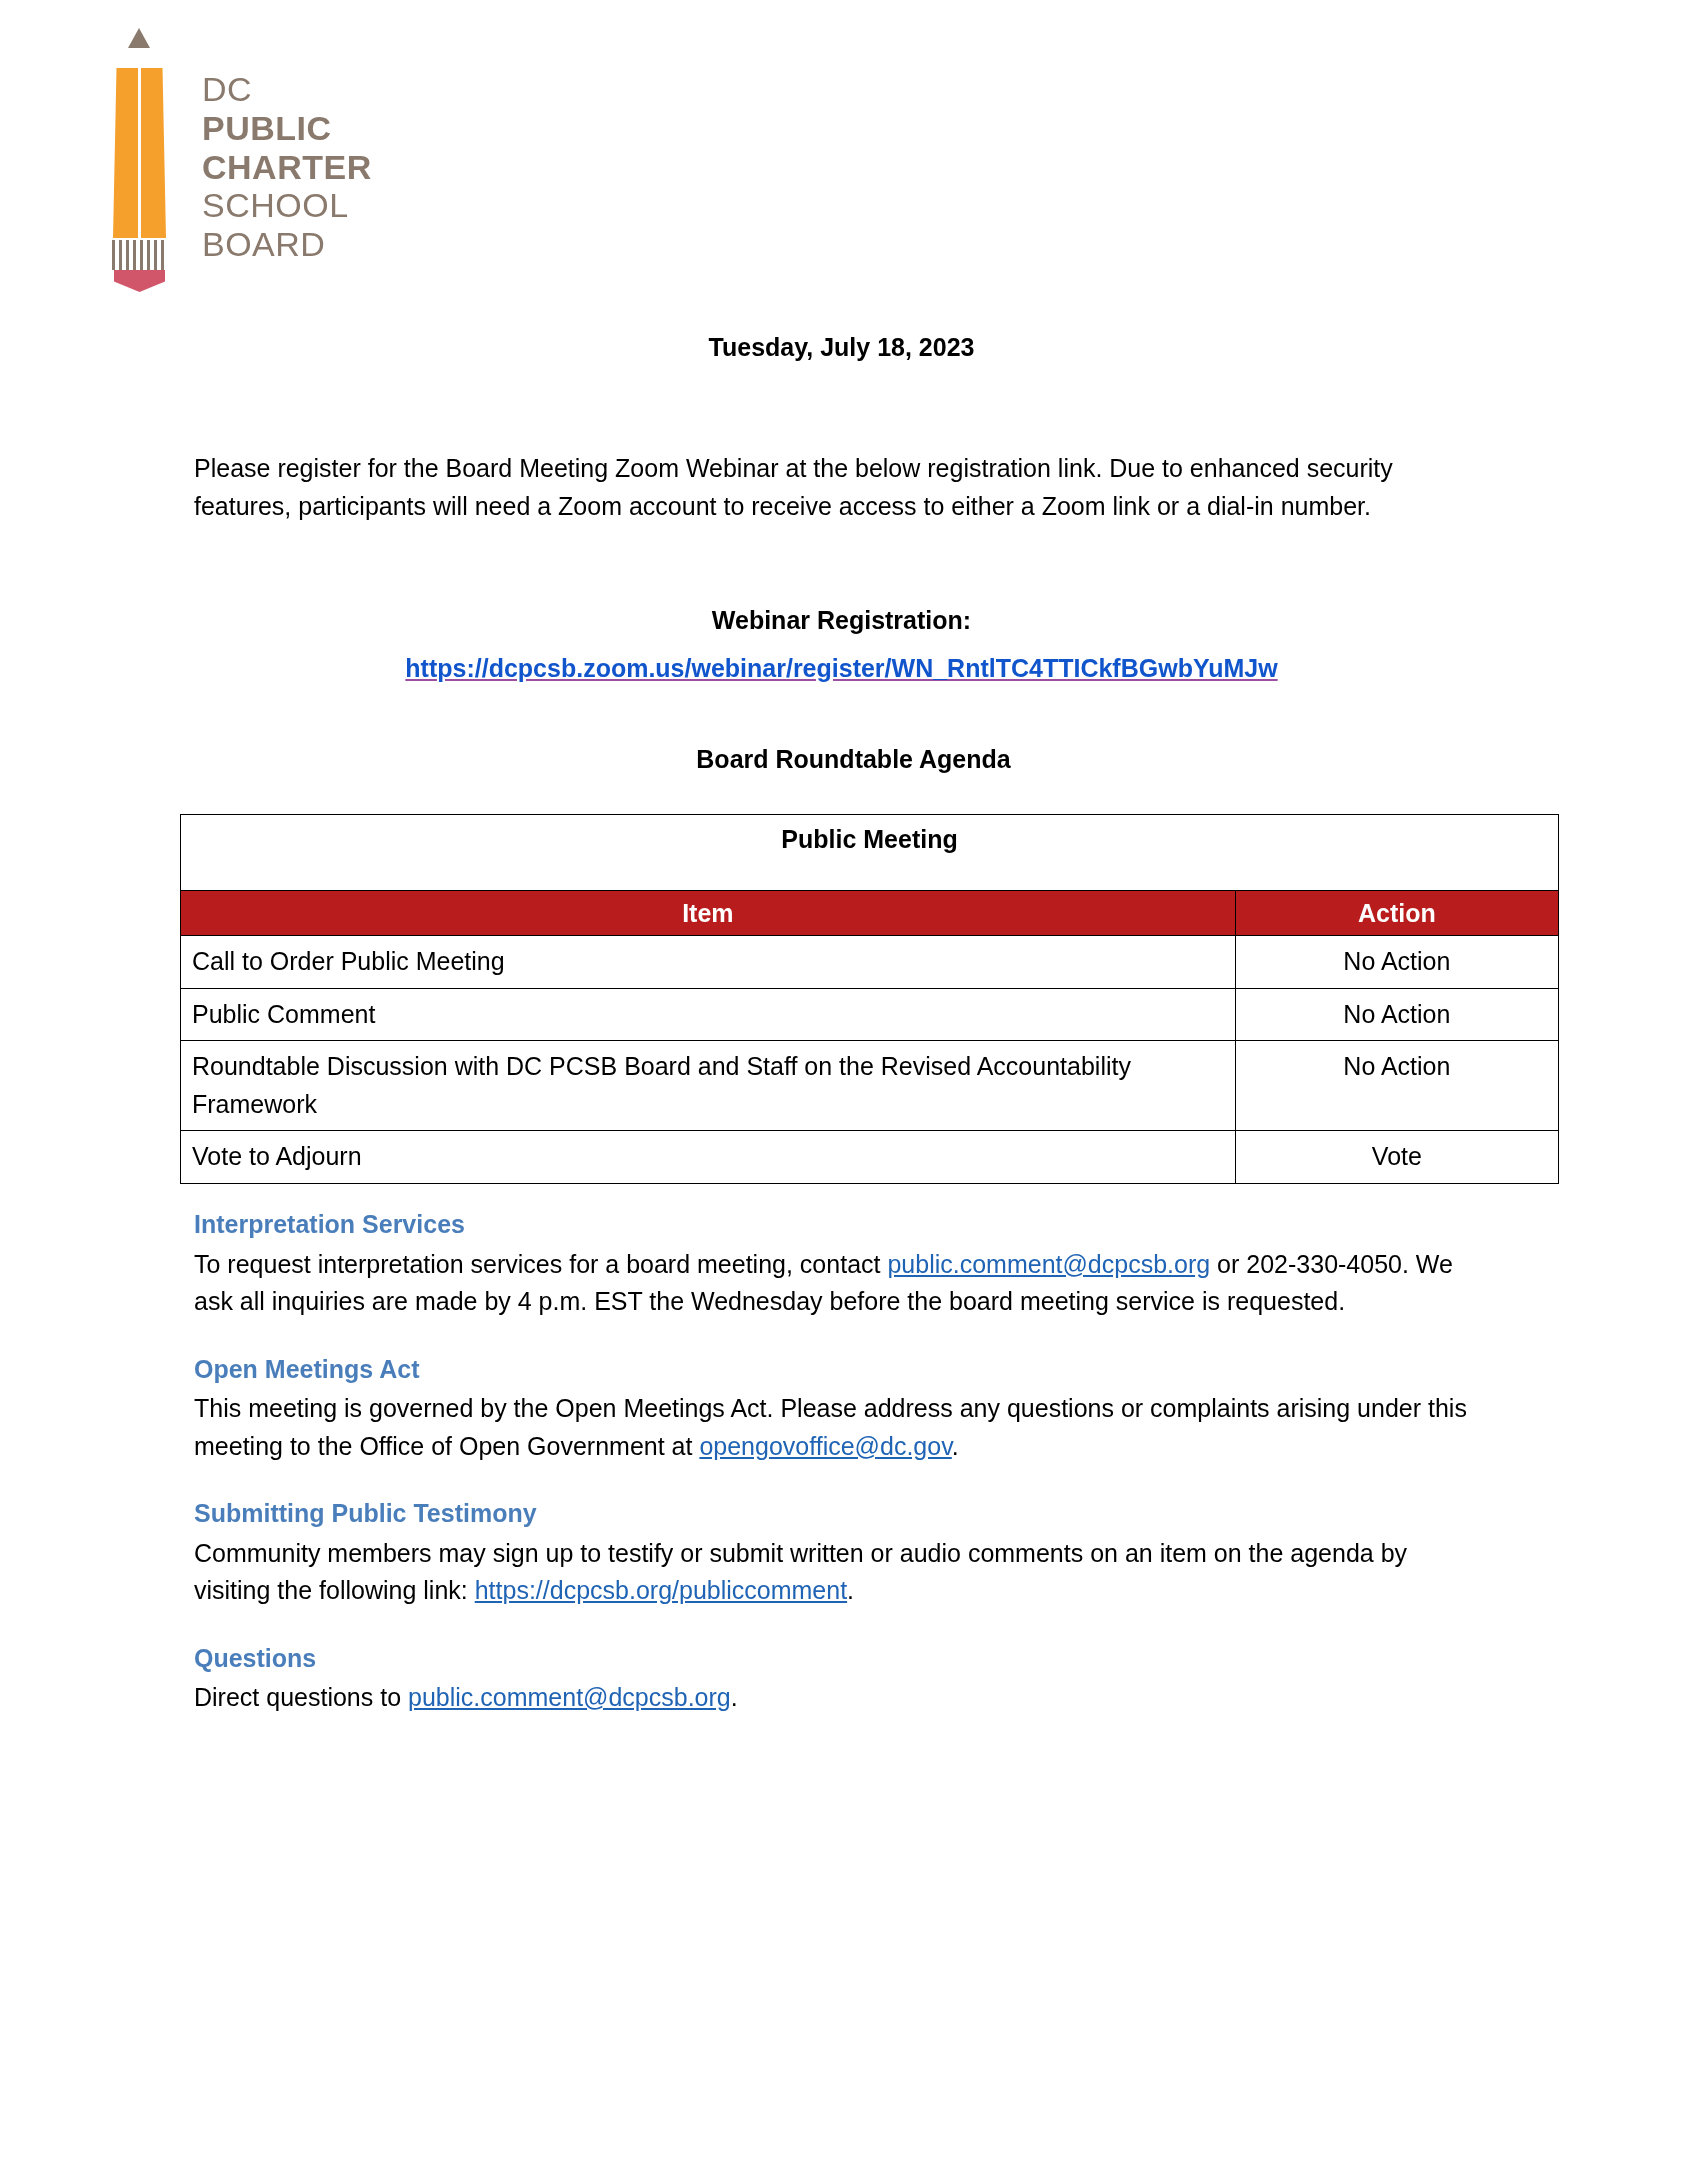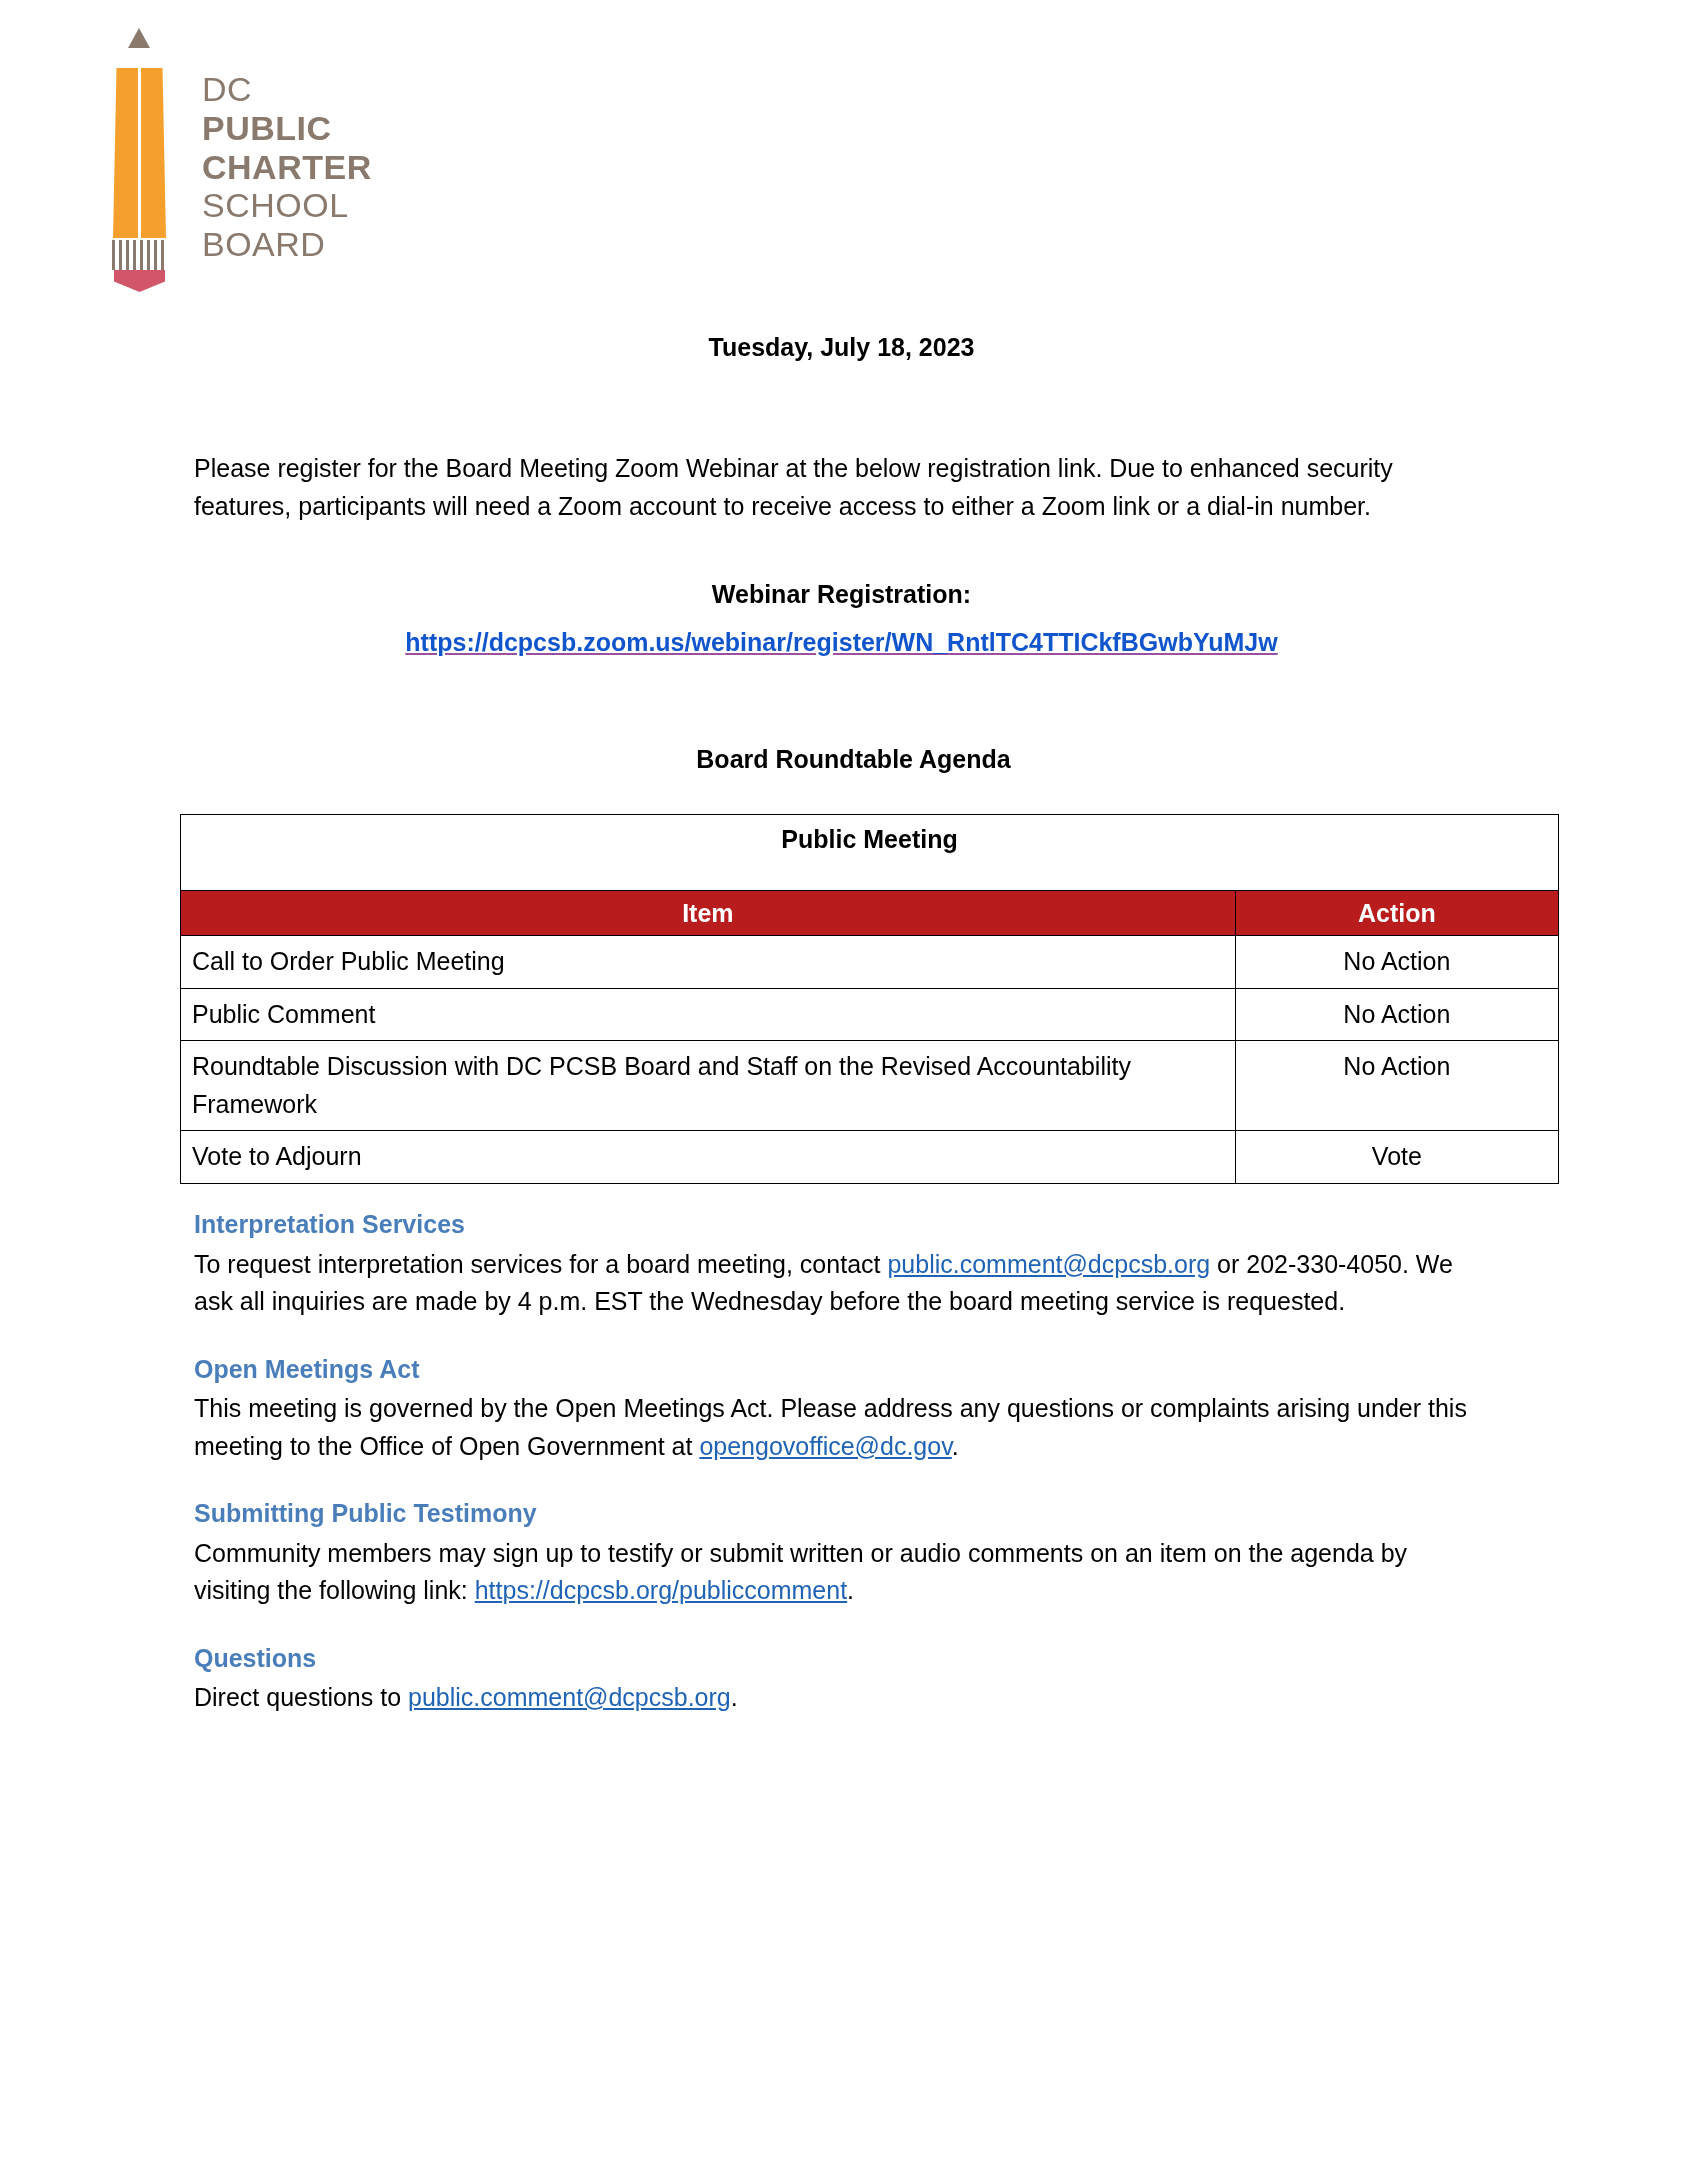--- a/index.html
+++ b/index.html
@@ -120,21 +120,21 @@
     top: 450px;
     width: 1277px;
     font-size: 25px;
     line-height: 1.5;
     text-align: left;
   }
 
   .webinar-block {
     position: absolute;
     left: 0;
-    top: 576px;
+    top: 602px;
     width: 1683px;
   }
   .webinar-link {
     display: block;
     text-align: center;
     font-size: 25px;
     font-weight: bold;
     color: #1155cc;
     text-decoration: underline;
     text-decoration-color: #9a4fa0;

